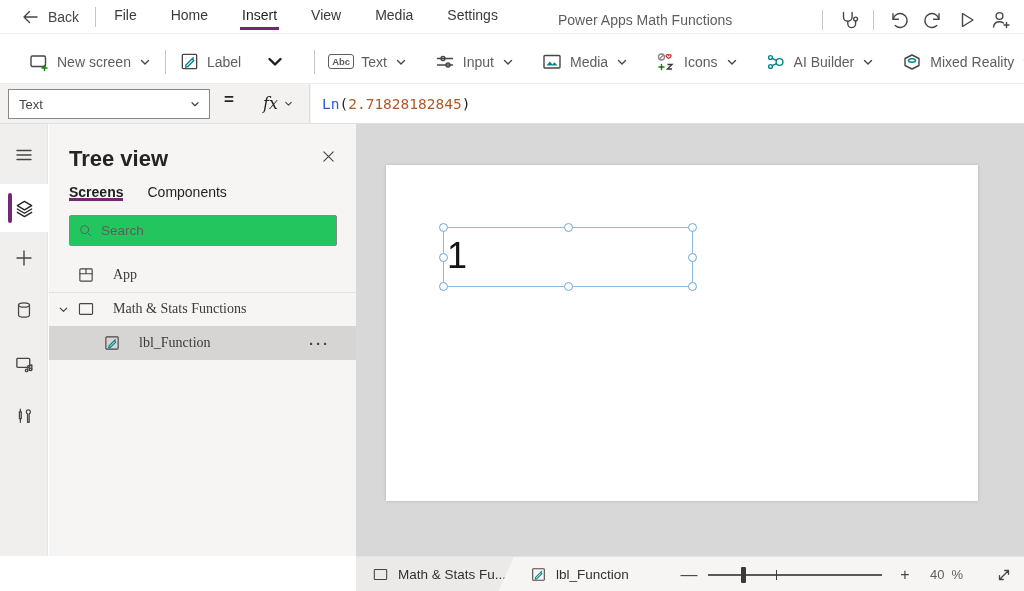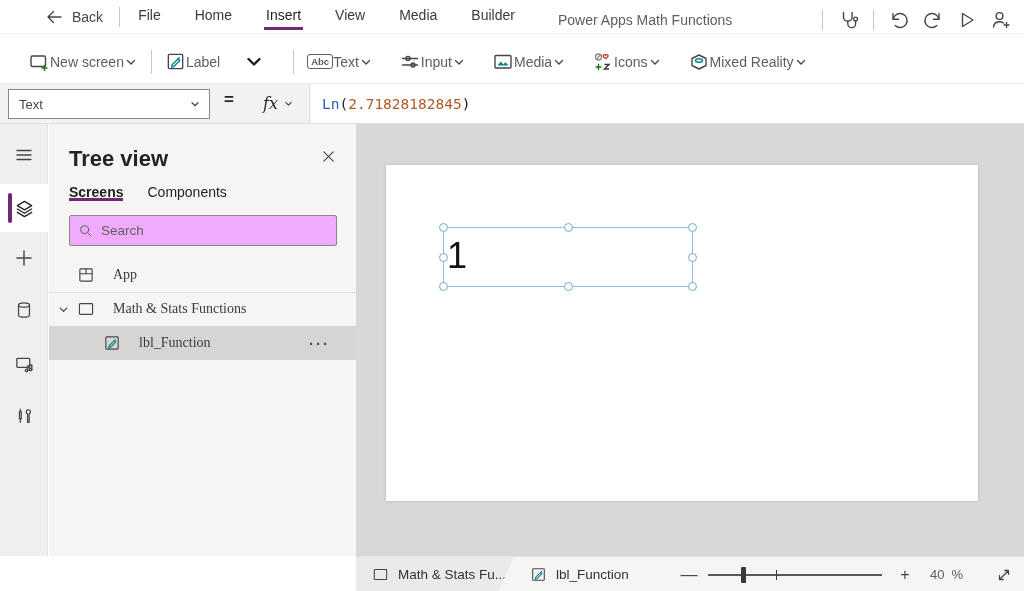--- a/index.html
+++ b/index.html
@@ -7,35 +7,35 @@
   body { font-family:"Liberation Sans", sans-serif; color:#252423; background:#fff; position:relative; }
   .app { position:absolute; inset:0; width:1024px; height:591px; }
 
   svg { display:block; }
   .ic  { stroke:#484644; fill:none; stroke-width:1.4; stroke-linecap:round; stroke-linejoin:round; }
   .ic-teal { stroke:#038387; }
   .ic-green { stroke:#107c10; }
 
   
   .menubar { position:absolute; left:0; top:0; width:1024px; height:34px; background:#fff;
-             display:flex; align-items:center; border-bottom:1px solid #f1f0ef;padding-left:24px; }
+             display:flex; align-items:center; border-bottom:1px solid #f1f0ef; }
   .back { display:flex; align-items:center; gap:8px; margin-left:20px; color:#484644; font-size:14px; cursor:pointer; }
   .mdiv { width:1px; height:20px; background:#c8c6c4; margin:0 16px; }
   .menu-item { font-size:14px; color:#3b3a39; margin-right:30px; padding:4px 2px 7px; position:relative; cursor:pointer; }
   .menu-item.active { font-weight:normal; color:#201f1e; }
   .menu-item.active::after { content:""; position:absolute; left:0; right:0; bottom:0; height:3px; background:#742774; }
   .apptitle { position:absolute; left:558px; top:0; height:40px; display:flex; align-items:center;
               font-size:14px; color:#605e5c; }
   .topicons { position:absolute; right:0; top:0; height:40px; display:flex; align-items:center; gap:0; }
   .topbtn { width:34px; height:40px; display:flex; align-items:center; justify-content:center; cursor:pointer; }
 
   
   .ribbon { position:absolute; left:0; top:40px; width:1024px; height:44px; background:#fff;
             display:flex; align-items:center; border-bottom:1px solid #ececea; }
-  .rgroup { display:flex; align-items:center; font-size:14px; color:#605e5c; cursor:pointer; white-space:nowrap; }
+  .rgroup { display:flex; align-items:center; gap:7px; font-size:14px; color:#605e5c; cursor:pointer; white-space:nowrap; }
   .rsep { width:1px; height:24px; background:#c8c6c4; margin:0 13px; flex:none; }
   .chev-s { flex:none; }
   .chev-b { flex:none; }
   .abcbox { border:1.6px solid #605e5c; border-radius:3px; font-size:9.5px; color:#605e5c; padding:1px 3px; font-weight:bold; line-height:1.2; }
 
   
   .fbar { position:absolute; left:0; top:84px; width:1024px; height:40px; background:#f3f2f1;
           border-bottom:1px solid #e1dfdd; }
   .propbox { position:absolute; left:8px; top:5px; width:202px; height:30px; background:#fff;
              border:1px solid #8a8886; display:flex; align-items:center; justify-content:space-between;
@@ -61,21 +61,21 @@
   .rail-item.selected::before { content:""; position:absolute; left:8px; top:9px; width:4px; height:30px; background:#742774; border-radius:2px; }
 
   
   .panel { position:absolute; left:49px; top:0; width:307px; height:432px; background:#f6f5f4; }
   .panel-title { position:absolute; left:20px; top:22px; font-size:22px; font-weight:bold; color:#252423; }
   .panel-close { position:absolute; right:18px; top:22px; width:20px; height:20px; display:flex; align-items:center; justify-content:center; cursor:pointer; }
   .ptabs { position:absolute; left:20px; top:60px; display:flex; gap:24px; }
   .ptab { font-size:14px; color:#201f1e; position:relative; cursor:pointer; }
   .ptab.active { font-weight:bold; }
   .ptab.active::after { content:""; position:absolute; left:0; right:0; bottom:-1px; height:3px; background:#742774; }
-  .searchbox { position:absolute; left:20px; top:91px; width:268px; height:31px; background:#f0abfc;
+  .searchbox { position:absolute; left:20px; top:91px; width:268px; height:31px; background:#22c55e;
                border:1px solid #8a8886; border-radius:2px; display:flex; align-items:center; gap:8px; padding:0 8px; }
   .searchbox input { border:none; outline:none; flex:1; font-size:13.5px; font-family:"Liberation Sans",sans-serif; color:#252423; background:transparent; }
   .searchbox input::placeholder { color:#605e5c; }
   .trow { position:absolute; left:0; width:307px; display:flex; align-items:center; font-size:14px; color:#3b3a39; cursor:pointer; }
   .row-app    { top:136px; height:30px; }
   .row-app .ticn { margin-left:28px; }
   .pdivider { position:absolute; left:0; top:168px; width:307px; height:1px; background:#e4e2e0; }
   .row-screen { top:169px; height:32px; }
   .row-control{ top:202px; height:34px; background:#d7d5d3; }
   .tlabel { margin-left:18px;font-family:Liberation Serif, serif; }
@@ -115,21 +115,21 @@
           </svg>
       </span>
       <span>Back</span>
     </div>
     <div class="mdiv"></div>
     <div class="menu-item">File</div>
     <div class="menu-item">Home</div>
     <div class="menu-item active">Insert</div>
     <div class="menu-item">View</div>
     <div class="menu-item">Media</div>
-    <div class="menu-item">Builder</div>
+    <div class="menu-item">Settings</div>
 
     <div class="apptitle">Power Apps Math Functions</div>
 
     <div class="topicons">
       <div class="mdiv" style="margin:0 8px;"></div>
       <div class="topbtn">
         <span>
           <svg width="22" height="22" viewBox="0 0 22 22">
             <path class="ic" d="M6.5 3.5v4.5a4.3 4.3 0 0 0 8.6 0V3.5"></path>
             <path class="ic" d="M10.8 12.4v2.3a3.9 3.9 0 0 0 7.8 0v-2.6"></path>
@@ -238,20 +238,34 @@
       <span>
         <svg width="22" height="22" viewBox="0 0 22 22">
           <circle cx="6.5" cy="6" r="3" fill="none" stroke="#8a8886" stroke-width="1.3"></circle>
           <path d="M4.5 8 8.5 4" stroke="#8a8886" stroke-width="1.3"></path>
           <path d="M16 4.2c-.6-.9-2-.8-2.4.2-.4-1-1.8-1.1-2.4-.2-.5.9.2 1.9 2.4 3.4 2.2-1.5 2.9-2.5 2.4-3.4z" fill="none" stroke="#d13438" stroke-width="1.2"></path>
           <path class="ic ic-green" d="M6.5 13.5v5 M4 16h5"></path>
           <path d="M12.5 13.5h4.5l-4.5 4.5h4.5" fill="none" stroke="#3b3a39" stroke-width="1.4"></path>
         </svg>
       </span>
       <span>Icons</span>
+      <svg class="chev-s" width="14" height="14" viewBox="0 0 14 14">
+          <path class="ic" d="M3.5 5.5 7 9l3.5-3.5"></path>
+        </svg>
+    </div>
+    <div class="rgroup" style="margin-left:26px;">
+      <span>
+        <svg width="22" height="22" viewBox="0 0 22 22">
+          <circle class="ic ic-teal" cx="14.5" cy="11" r="3.4"></circle>
+          <circle class="ic ic-teal" cx="5.5" cy="6.5" r="1.9"></circle>
+          <circle class="ic ic-teal" cx="5.5" cy="15.5" r="1.9"></circle>
+          <path class="ic ic-teal" d="M7.2 7.4 11.5 9.4 M7.2 14.6 11.5 12.6"></path>
+        </svg>
+      </span>
+      <span>AI Builder</span>
       <svg class="chev-s" width="14" height="14" viewBox="0 0 14 14">
           <path class="ic" d="M3.5 5.5 7 9l3.5-3.5"></path>
         </svg>
     </div>
     <div class="rgroup" style="margin-left:26px;">
       <span>
         <svg width="22" height="22" viewBox="0 0 22 22">
           <path class="ic" d="M4 7.5 11 4l7 3.5v7L11 18l-7-3.5z"></path>
           <path class="ic ic-teal" d="M7.5 9.5c0-1 1.5-1.8 3.5-1.8s3.5.8 3.5 1.8-1.5 1.8-3.5 1.8-3.5-.8-3.5-1.8z"></path>
         </svg>

